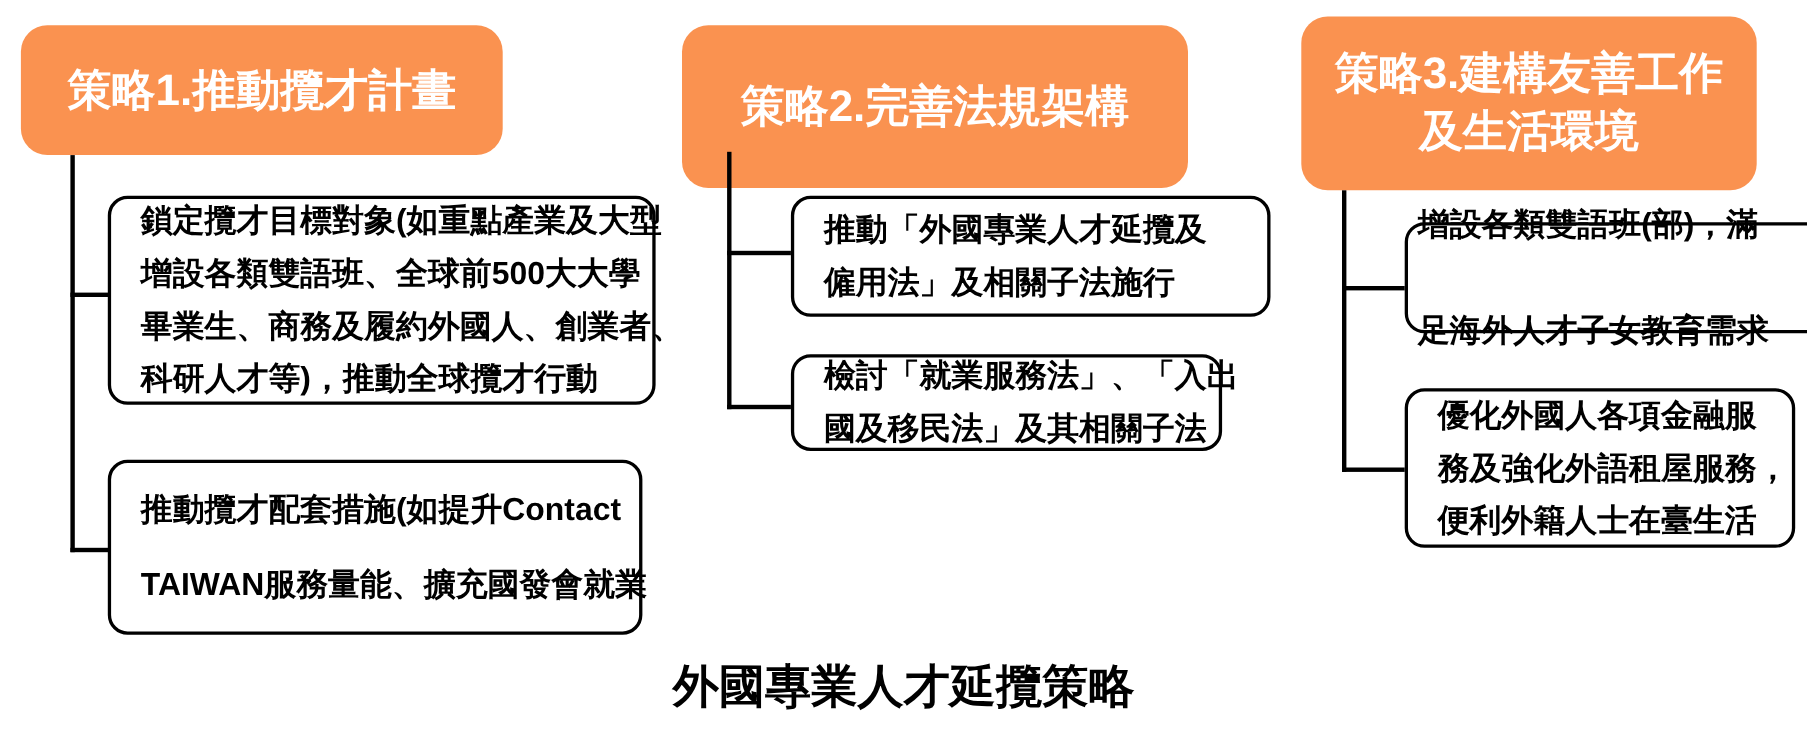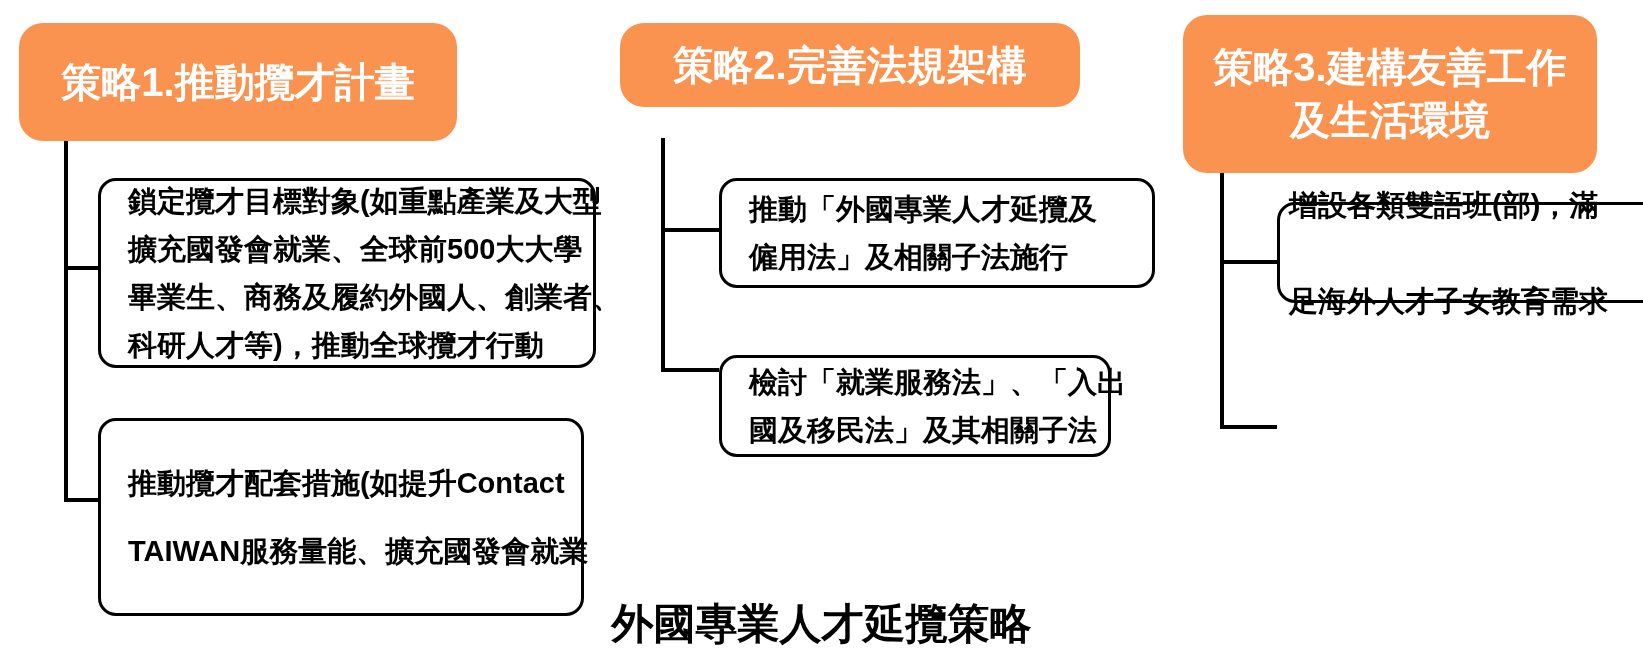--- a/index.html
+++ b/index.html
@@ -68,53 +68,58 @@
 
   <div class="hdr" style="left:19px; top:23px; width:438px; height:118px;">
     <span>策略1.推動攬才計畫</span>
   </div>
   <div class="cline" style="left:64px; top:141px; width:4px; height:361px;"></div>
   <div class="cline" style="left:64px; top:266px; width:36px; height:4px;"></div>
   <div class="cline" style="left:64px; top:498px; width:36px; height:4px;"></div>
 
   <div class="node" style="left:98px; top:178px; width:498px; height:190px;">
     <span class="ln">鎖定攬才目標對象(如重點產業及大型</span>
-    <span class="ln">擴充國發會就業、全球前500大大學</span>
+    <span class="ln">增設各類雙語班、全球前500大大學</span>
     <span class="ln">畢業生、商務及履約外國人、創業者、</span>
     <span class="ln">科研人才等)，推動全球攬才行動</span>
   </div>
-  <div class="node" style="left:98px; top:418px; width:486px; height:198px;gap:20px;">
+  <div class="node" style="left:98px; top:418px; width:486px; height:159px;gap:20px;">
     <span class="ln">推動攬才配套措施(如提升Contact</span>
     <span class="ln">TAIWAN服務量能、擴充國發會就業</span>
   </div>
 
-  <div class="hdr" style="left:620px; top:23px; width:460px; height:84px;">
+  <div class="hdr" style="left:620px; top:23px; width:460px; height:148px;">
     <span>策略2.完善法規架構</span>
   </div>
   <div class="cline" style="left:661px; top:138px; width:4px; height:234px;"></div>
   <div class="cline" style="left:661px; top:228px; width:58px; height:4px;"></div>
   <div class="cline" style="left:661px; top:368px; width:58px; height:4px;"></div>
 
   <div class="node" style="left:719px; top:178px; width:436px; height:110px;">
     <span class="ln">推動「外國專業人才延攬及</span>
     <span class="ln">僱用法」及相關子法施行</span>
   </div>
-  <div class="node" style="left:719px; top:322px; width:392px; height:102px;margin-top:33px;">
+  <div class="node" style="left:719px; top:322px; width:392px; height:88px;">
     <span class="ln">檢討「就業服務法」、「入出</span>
     <span class="ln">國及移民法」及其相關子法</span>
   </div>
 
   <div class="hdr" style="left:1183px; top:15px; width:414px; height:158px;">
     <span>策略3.建構友善工作
 及生活環境</span>
   </div>
   <div class="cline" style="left:1220px; top:173px; width:4px; height:256px;"></div>
   <div class="cline" style="left:1220px; top:260px; width:57px; height:4px;"></div>
   <div class="cline" style="left:1220px; top:425px; width:57px; height:4px;"></div>
 
   <div class="node" style="left:1277px; top:202px; width:423px; height:101px; padding:0 9px;gap:48px;">
     <span class="ln">增設各類雙語班(部)，滿</span>
     <span class="ln">足海外人才子女教育需求</span>
   </div>
+  <div class="node" style="left:1277px; top:353px; width:355px; height:145px;">
+    <span class="ln">優化外國人各項金融服</span>
+    <span class="ln">務及強化外語租屋服務，</span>
+    <span class="ln">便利外籍人士在臺生活</span>
+  </div>
 
   <div class="title">外國專業人才延攬策略</div>
 
 </div>
 
 </body></html>

